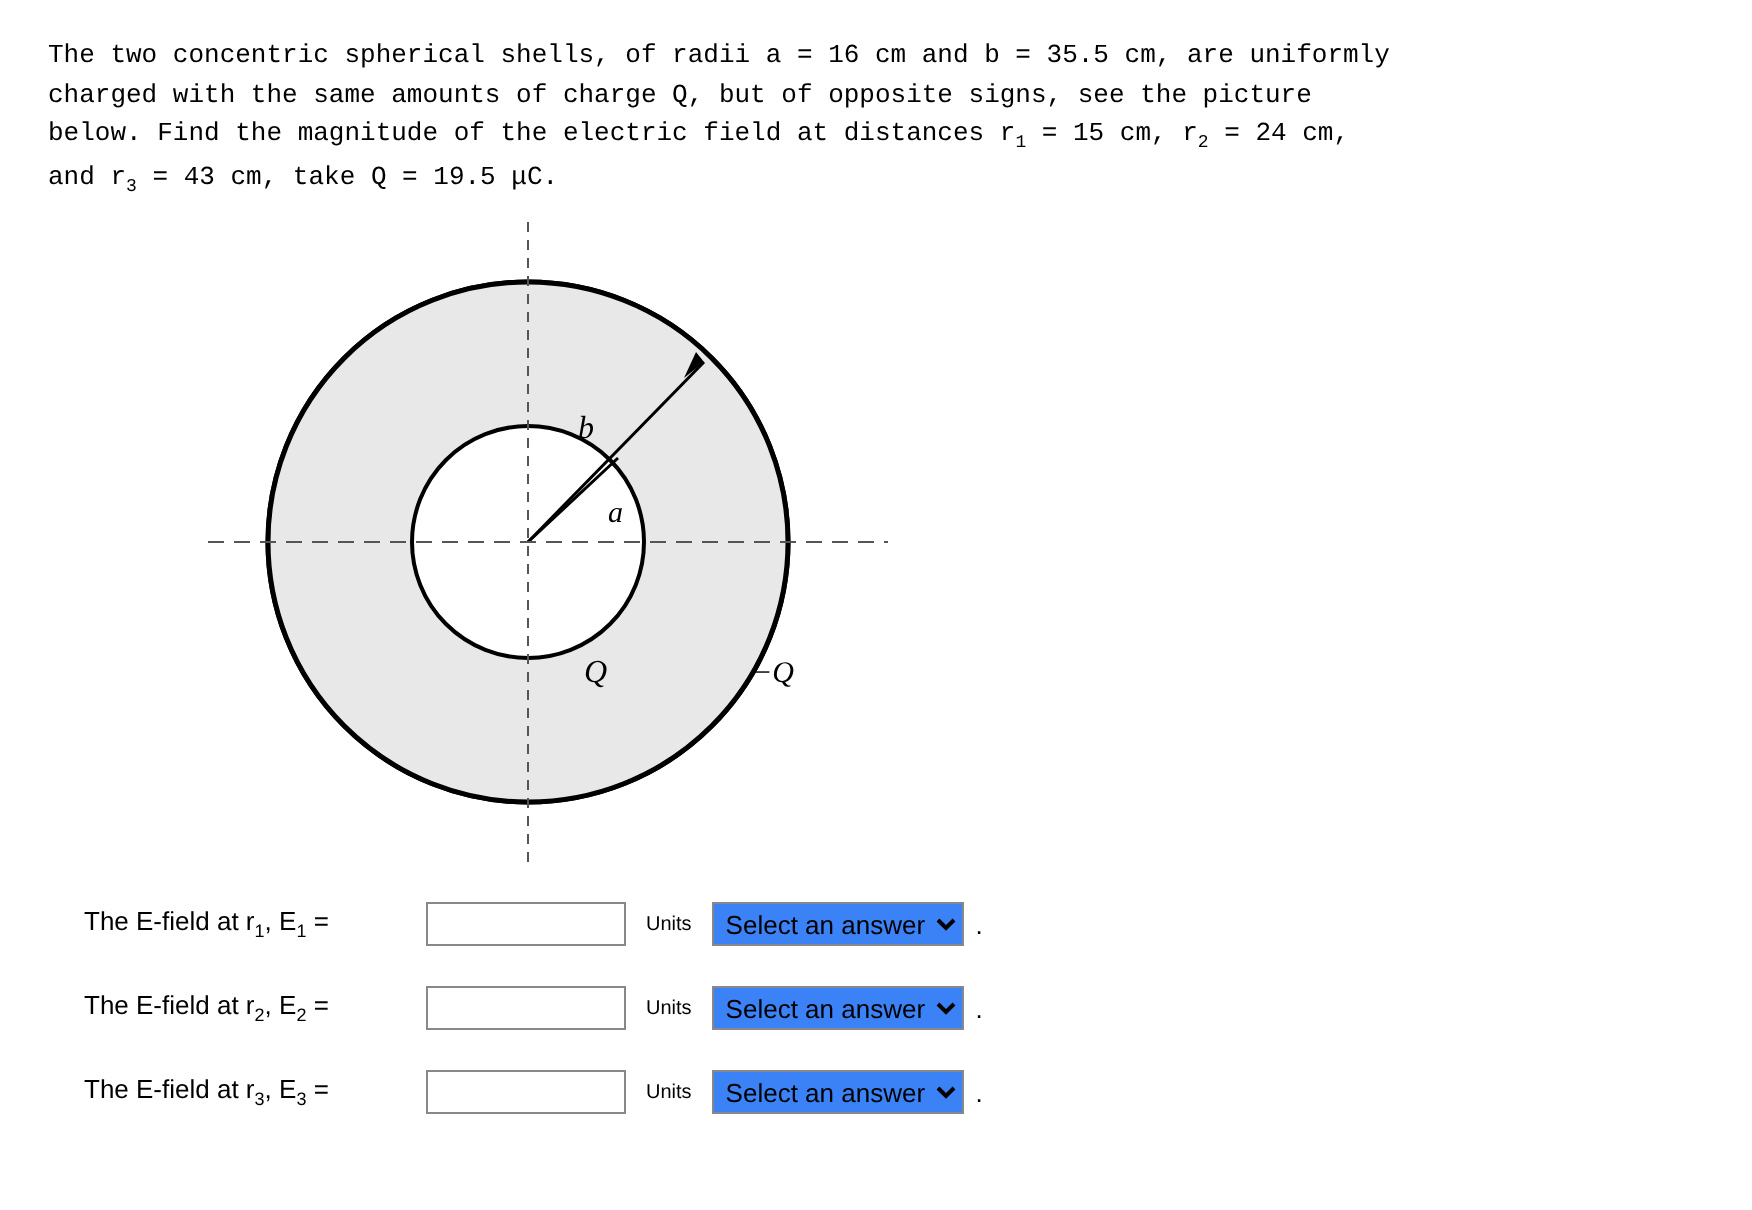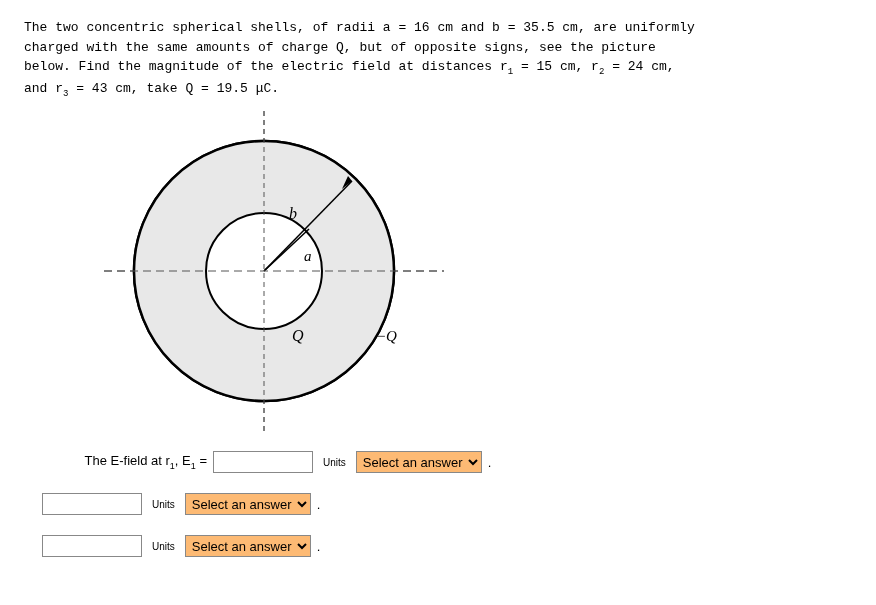--- a/index.html
+++ b/index.html
@@ -34,39 +34,38 @@
     }
     .field-row {
       display: flex;
       align-items: center;
       margin-bottom: 20px;
       gap: 6px;
     }
     .field-label {
       min-width: 165px;
       font-size: 13px;
-      text-align: right;
     }
     .field-input {
       width: 100px;
       height: 22px;
       border: 1px solid #888;
       padding: 2px 4px;
       font-size: 13px;
     }
     .units-label {
       font-size: 10px;
       margin: 0 4px;
     }
     .units-select {
       height: 22px;
       font-size: 13px;
       border: 1px solid #888;
       padding: 0 2px;
-      background: #fdba74;
+      background: #3b82f6;
       min-width: 120px;
     }
     .dot-after {
       font-size: 13px;
     }
     sub { font-size: 9px; vertical-align: sub; }
   </style>
 </head>
 <body>
 
@@ -126,35 +125,41 @@
       <option>kN/C</option>
       <option>MN/C</option>
       <option>V/m</option>
       <option>kV/m</option>
       <option>MV/m</option>
     </select>
     <span class="dot-after">.</span>
   </div>
 
   <div class="field-row">
+    <span class="field-label">
+      The E-field at r<sub>2</sub>, E<sub>2</sub> =
+    </span>
     <input type="text" class="field-input" value="" style="">
     <span class="units-label">Units</span>
     <select class="units-select">
       <option>Select an answer</option>
       <option>N/C</option>
       <option>kN/C</option>
       <option>MN/C</option>
       <option>V/m</option>
       <option>kV/m</option>
       <option>MV/m</option>
     </select>
     <span class="dot-after">.</span>
   </div>
 
   <div class="field-row">
+    <span class="field-label">
+      The E-field at r<sub>3</sub>, E<sub>3</sub> =
+    </span>
     <input type="text" class="field-input" value="" style="">
     <span class="units-label">Units</span>
     <select class="units-select">
       <option>Select an answer</option>
       <option>N/C</option>
       <option>kN/C</option>
       <option>MN/C</option>
       <option>V/m</option>
       <option>kV/m</option>
       <option>MV/m</option>

